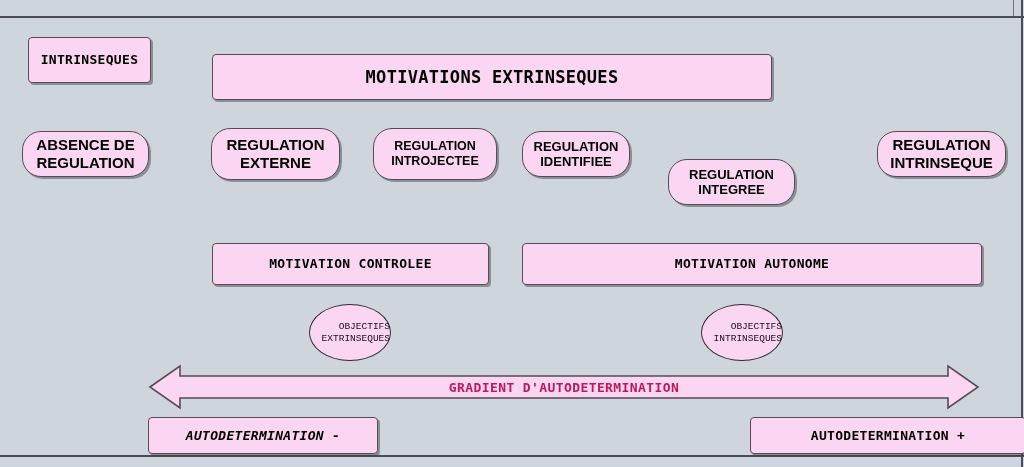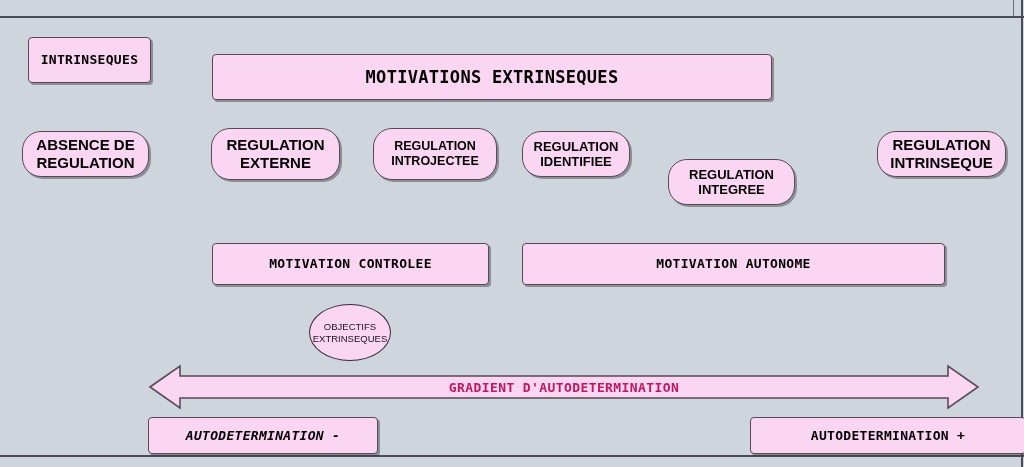--- a/index.html
+++ b/index.html
@@ -70,22 +70,22 @@
   
   .ellipse {
     position: absolute;
     background: #fad6f2;
     border: 1.5px solid #3a2a38;
     border-radius: 50%;
     box-sizing: border-box;
     display: flex;
     align-items: center;
     justify-content: center;
-    text-align: center;
-    font-family: Liberation Sans, sans-serif;
+    text-align: right;
+    font-family: Liberation Mono, monospace;
     font-size: 9.5px;
     color: #1a1020;
     line-height: 1.25;
   }
 
   
   .arrow-wrap {
     position: absolute;
     left: 148px;
     top: 363px;
@@ -129,24 +129,25 @@
   <div class="box sans" style="left:373px; top:128px; width:124px; height:52px; font-size:12.5px;">REGULATION INTROJECTEE</div>
 
   <div class="box sans" style="left:522px; top:131px; width:108px; height:46px; font-size:13px;">REGULATION IDENTIFIEE</div>
 
   <div class="box sans" style="left:668px; top:131px; width:127px; height:46px; font-size:13px;margin-top:28px;">REGULATION INTEGREE</div>
 
   <div class="box sans" style="left:833px; top:131px; width:129px; height:46px; font-size:15px;margin-left:44px;">REGULATION INTRINSEQUE</div>
 
   <div class="box mono" style="left:212px; top:243px; width:277px; height:42px; font-size:13px;">MOTIVATION CONTROLEE</div>
 
-  <div class="box mono" style="left:522px; top:243px; width:423px; height:42px; font-size:13px;">MOTIVATION AUTONOME</div>
+  <div class="box mono" style="left:522px; top:243px; width:460px; height:42px; font-size:13px;">MOTIVATION AUTONOME</div>
 
   <div class="ellipse" style="left:309px; top:304px; width:82px; height:57px;">OBJECTIFS EXTRINSEQUES</div>
 
+  <div class="ellipse" style="left:701px; top:304px; width:82px; height:57px;">OBJECTIFS INTRINSEQUES</div>
 
   <div class="arrow-wrap">
     <svg width="832" height="48" viewBox="0 0 832 48">
       <polygon points="2,24 32,3 32,13 800,13 800,3 830,24 800,45 800,35 32,35 32,45" fill="#fad6f2" stroke="#5a4a58" stroke-width="1.6" stroke-linejoin="miter"></polygon>
     </svg>
     <div class="arrow-label">GRADIENT D'AUTODETERMINATION</div>
   </div>
 
   <div class="box mono" style="left:148px; top:417px; width:230px; height:37px; font-size:13px;font-style:italic;">AUTODETERMINATION -</div>
 

